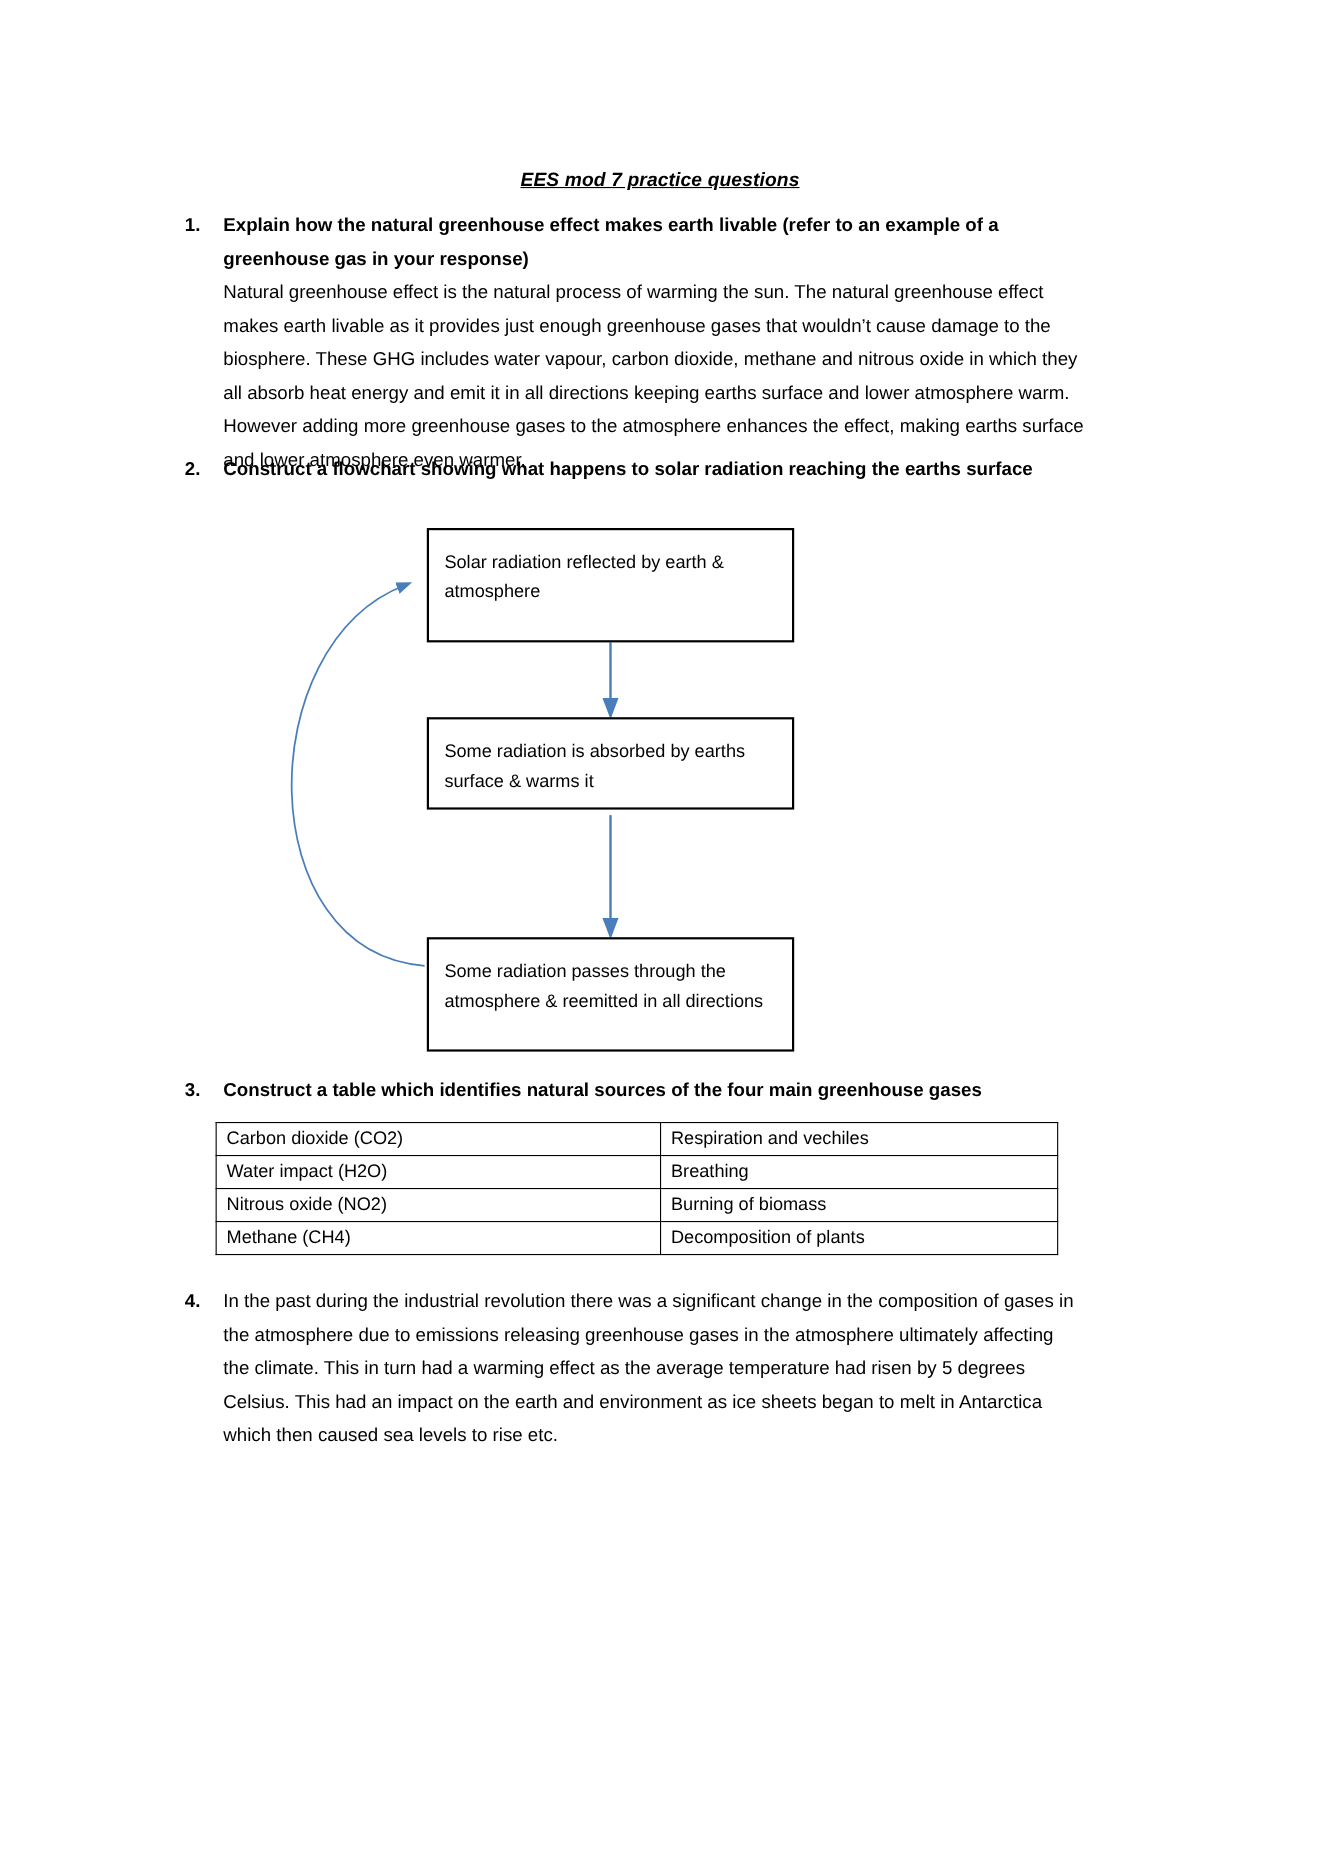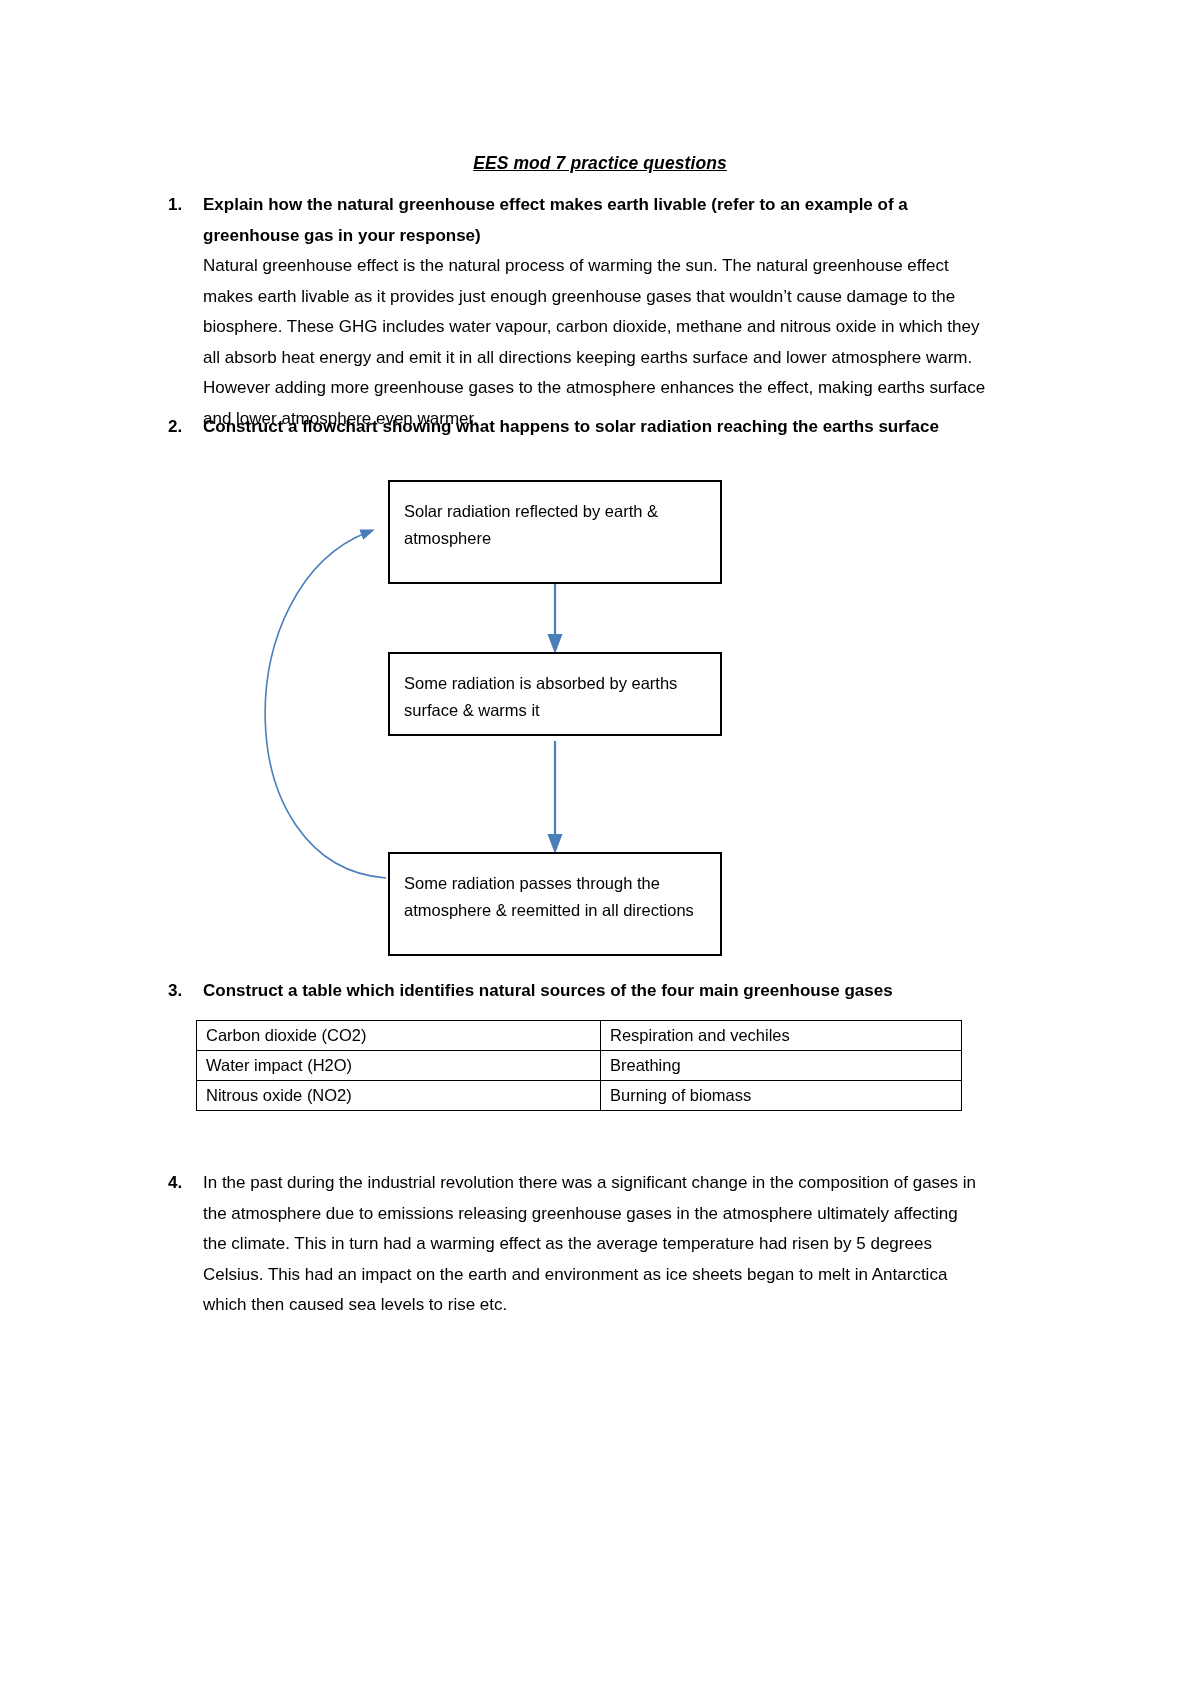--- a/index.html
+++ b/index.html
@@ -155,20 +155,24 @@
         <td>Respiration and vechiles</td>
       </tr>
       <tr>
         <td class="col1">Water impact (H2O)</td>
         <td>Breathing</td>
       </tr>
       <tr>
         <td class="col1">Nitrous oxide  (NO2)</td>
         <td>Burning of biomass</td>
       </tr>
+      <tr>
+        <td class="col1">Methane (CH4)</td>
+        <td>Decomposition of plants</td>
+      </tr>
     </tbody>
   </table>
 
   <div class="qblock" style="top:1152px;">
     <span class="num">4.</span>
     <span class="txt">
       <span class="qbody">In the past during the industrial revolution there was a significant change in the composition of gases in the atmosphere due to emissions releasing greenhouse gases in the atmosphere ultimately affecting the climate. This in turn had a warming effect as the average temperature had risen by 5 degrees Celsius. This had an impact on the earth and environment as ice sheets began to melt in Antarctica which then caused sea levels to rise etc.</span>
     </span>
   </div>
 

